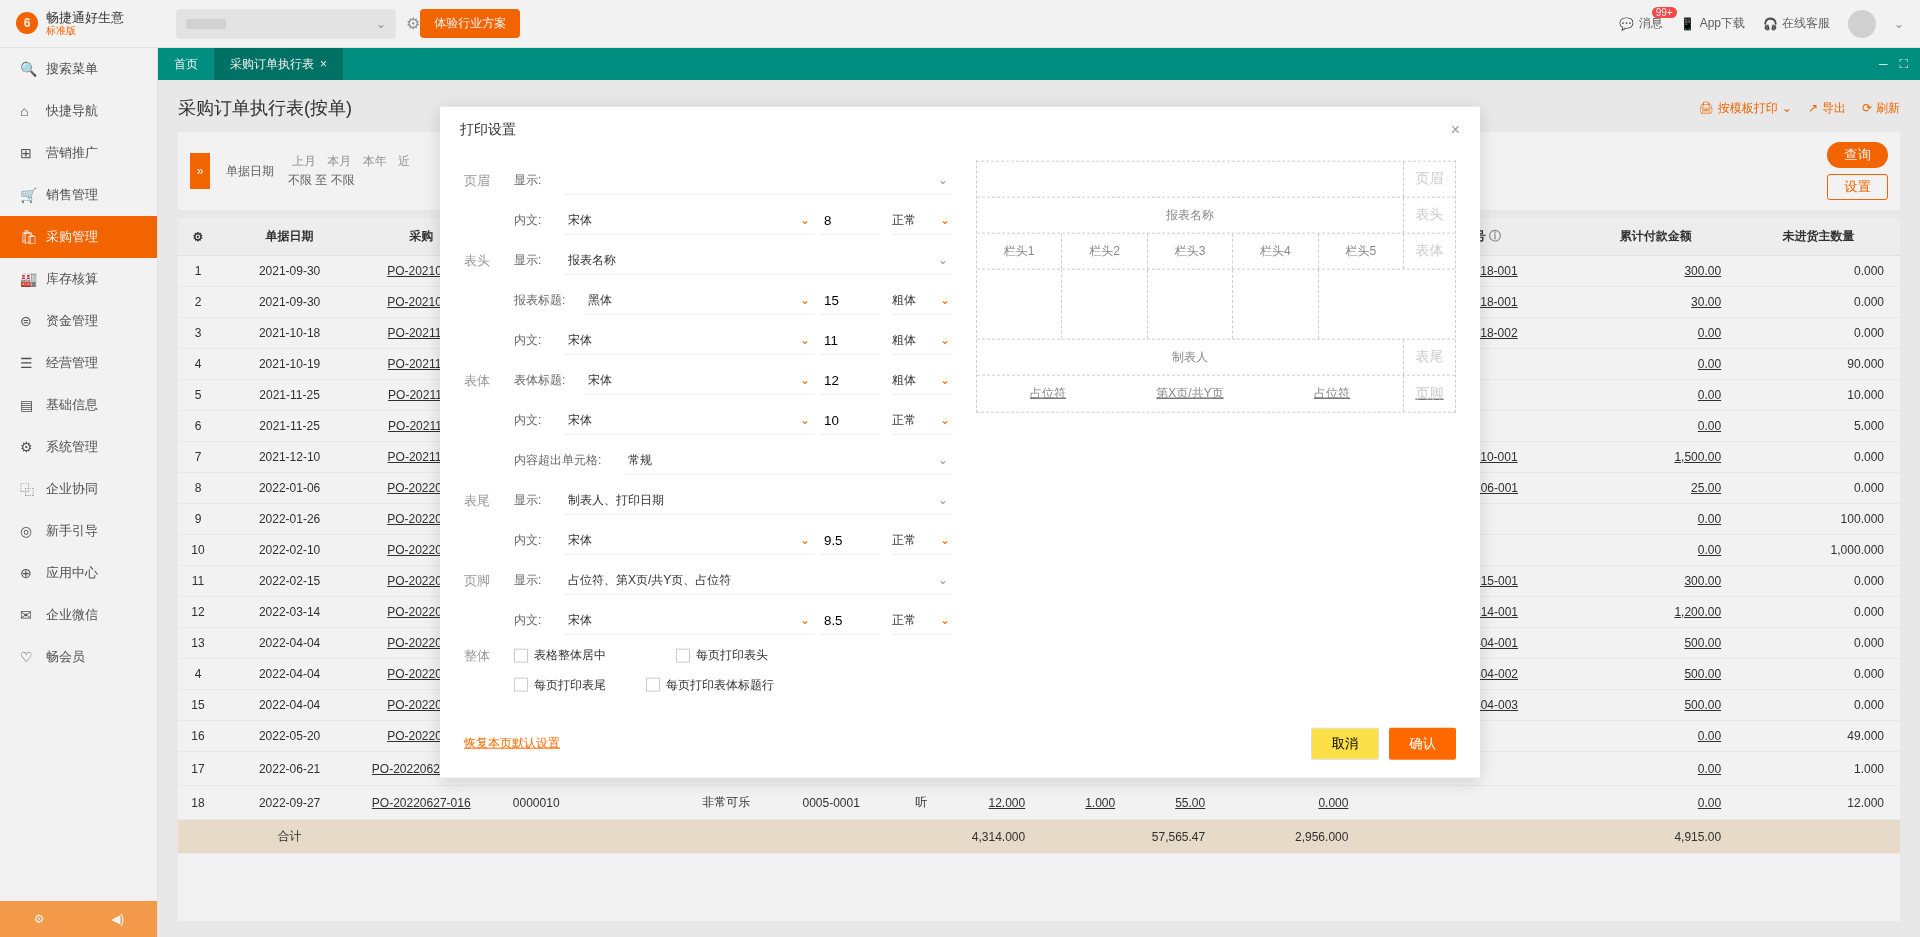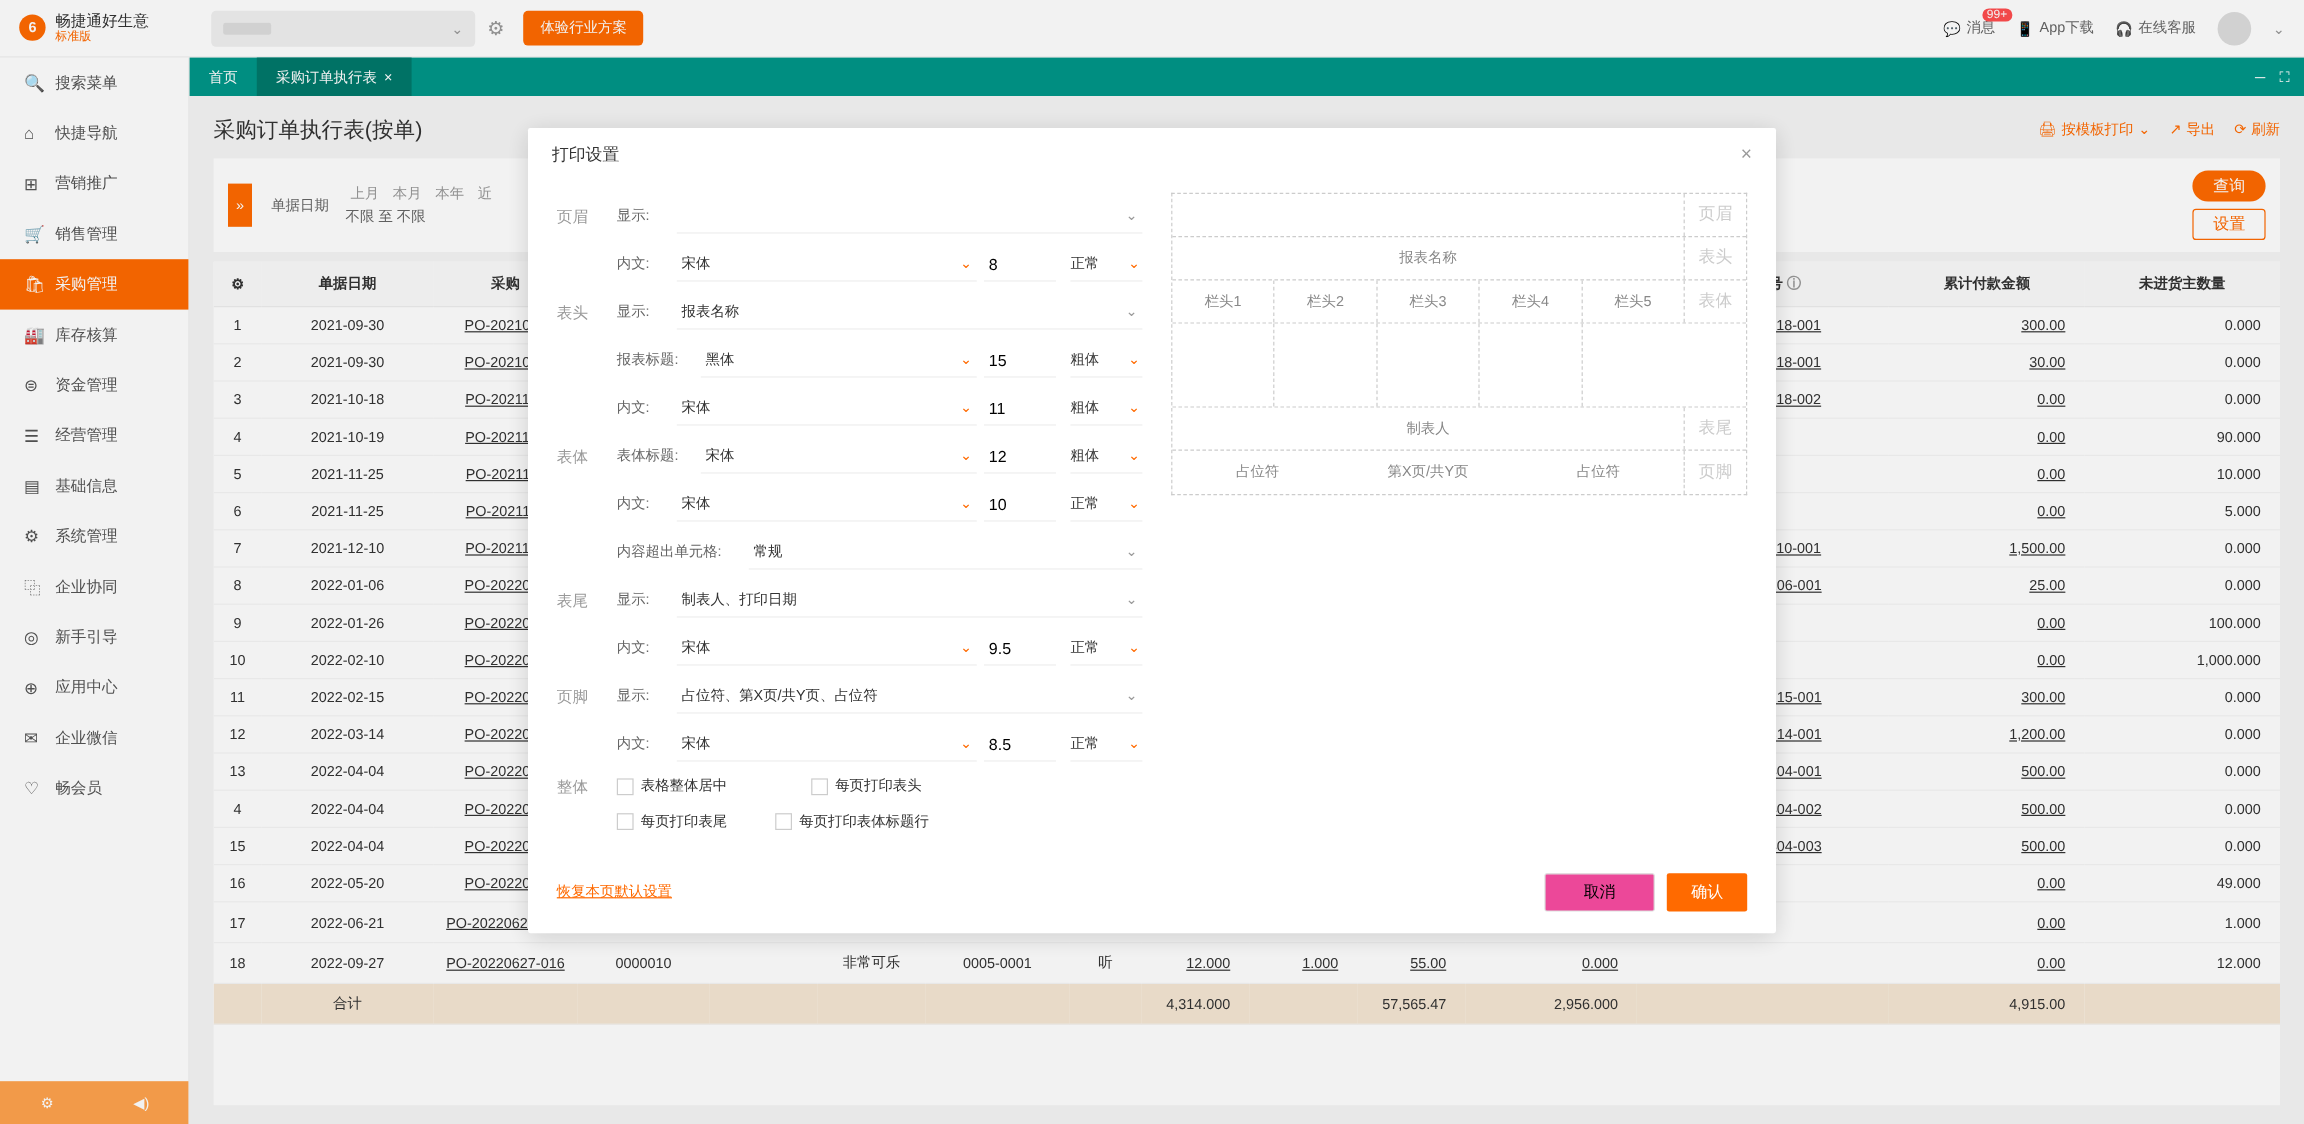--- a/index.html
+++ b/index.html
@@ -8,21 +8,21 @@
 
 .top-header { height: 48px; background: #fff; display: flex; align-items: center; padding: 0 16px; border-bottom: 1px solid #eee; }
 .logo-area { display: flex; align-items: center; gap: 8px; width: 140px; }
 .logo-icon { width: 22px; height: 22px; background: #ff6a00; border-radius: 50%; display: flex; align-items: center; justify-content: center; color: #fff; font-weight: bold; }
 .logo-text { display: flex; flex-direction: column; font-size: 11px; color: #666; line-height: 1.1; }
 .logo-text .t1 { color: #333; font-size: 13px; font-weight: 500; }
 .logo-text .t2 { color: #ff6a00; font-size: 10px; }
 .org-select { width: 220px; height: 30px; background: #f0f0f0; border-radius: 4px; margin-left: 20px; display: flex; align-items: center; padding: 0 10px; color: #aaa; }
 .org-chevron { margin-left: auto; color: #999; }
 .gear-btn { margin-left: 10px; color: #999; font-size: 16px; cursor: pointer; }
-.try-btn { margin-left: 16px; background: #ff6a00; color: #fff; padding: 6px 14px; border-radius: 4px; border: none; cursor: pointer; font-size: 12px; }
+.try-btn { margin-left: 0; background: #ff6a00; color: #fff; padding: 6px 14px; border-radius: 4px; border: none; cursor: pointer; font-size: 12px; }
 .top-right { margin-left: auto; display: flex; align-items: center; gap: 18px; color: #666; }
 .top-right-item { display: flex; align-items: center; gap: 4px; cursor: pointer; }
 .msg-badge { position: relative; }
 .msg-badge .badge { position: absolute; top: -8px; right: -14px; background: #ff4d4f; color: #fff; font-size: 10px; padding: 0 4px; border-radius: 8px; }
 .avatar { width: 28px; height: 28px; background: #ddd; border-radius: 50%; }
 
 
 .sidebar { position: absolute; left: 0; top: 48px; bottom: 0; width: 158px; background: #fff; border-right: 1px solid #eee; display: flex; flex-direction: column; }
 .sidebar-item { display: flex; align-items: center; gap: 10px; padding: 12px 20px; color: #555; cursor: pointer; font-size: 13px; }
 .sidebar-item.active { background: #ff6a00; color: #fff; }
@@ -83,34 +83,34 @@
 .sel.gray .chev { color: #999; }
 .num-input { width: 60px; height: 28px; border: none; border-bottom: 1px solid #eee; padding: 0 4px; margin: 0 6px; }
 .weight-sel { width: 60px; height: 28px; border-bottom: 1px solid #eee; display: flex; align-items: center; color: #333; margin-left: 6px; position: relative; cursor: pointer; }
 .weight-sel .chev { position: absolute; right: 2px; color: #ff6a00; }
 .checkbox-row { display: flex; gap: 40px; padding: 6px 0 6px 50px; }
 .check-item { display: flex; align-items: center; gap: 6px; cursor: pointer; }
 .check-box { width: 14px; height: 14px; border: 1px solid #ccc; }
 
 .preview { border: 1px dashed #ccc; padding: 0; font-size: 12px; }
 .preview-row { border-bottom: 1px dashed #ccc; display: flex; min-height: 36px; }
-.preview-row:last-child { border-bottom: none; }
+.preview-row:last-child { border-bottom: none; text-decoration: underline; }
 .preview-main { flex: 1; display: flex; align-items: center; justify-content: center; color: #888; position: relative; }
 .preview-side { width: 52px; border-left: 1px dashed #ccc; display: flex; align-items: center; justify-content: center; color: #ccc; font-size: 14px; }
 .preview-cols { flex: 1; display: flex; }
 .preview-cols div { flex: 1; border-right: 1px dashed #ccc; display: flex; align-items: center; justify-content: center; color: #888; min-height: 34px; }
 .preview-cols div:last-child { border-right: none; }
 .preview-body { min-height: 70px; }
 .preview-footer-cells { flex: 1; display: flex; }
 .preview-footer-cells div { flex: 1; display: flex; align-items: center; justify-content: center; color: #888; }
 
 .modal-footer { padding: 12px 24px 18px; display: flex; align-items: center; border-top: none; }
 .restore-link { color: #ff6a00; text-decoration: underline; cursor: pointer; }
 .modal-footer .btns { margin-left: auto; display: flex; gap: 10px; }
-.btn-cancel { background: #ec4899; border: 1px solid #ddd; padding: 6px 32px; cursor: pointer; border-radius: 2px; }
+.btn-cancel { background: #fde047; border: 1px solid #ddd; padding: 6px 20px; cursor: pointer; border-radius: 2px; }
 .btn-confirm { background: #ff6a00; color: #fff; border: none; padding: 6px 20px; cursor: pointer; border-radius: 2px; }
 </style>
 </head>
 <body>
 
 <div class="top-header">
   <div class="logo-area">
     <div class="logo-icon">6</div>
     <div class="logo-text">
       <span class="t1">畅捷通好生意</span>

